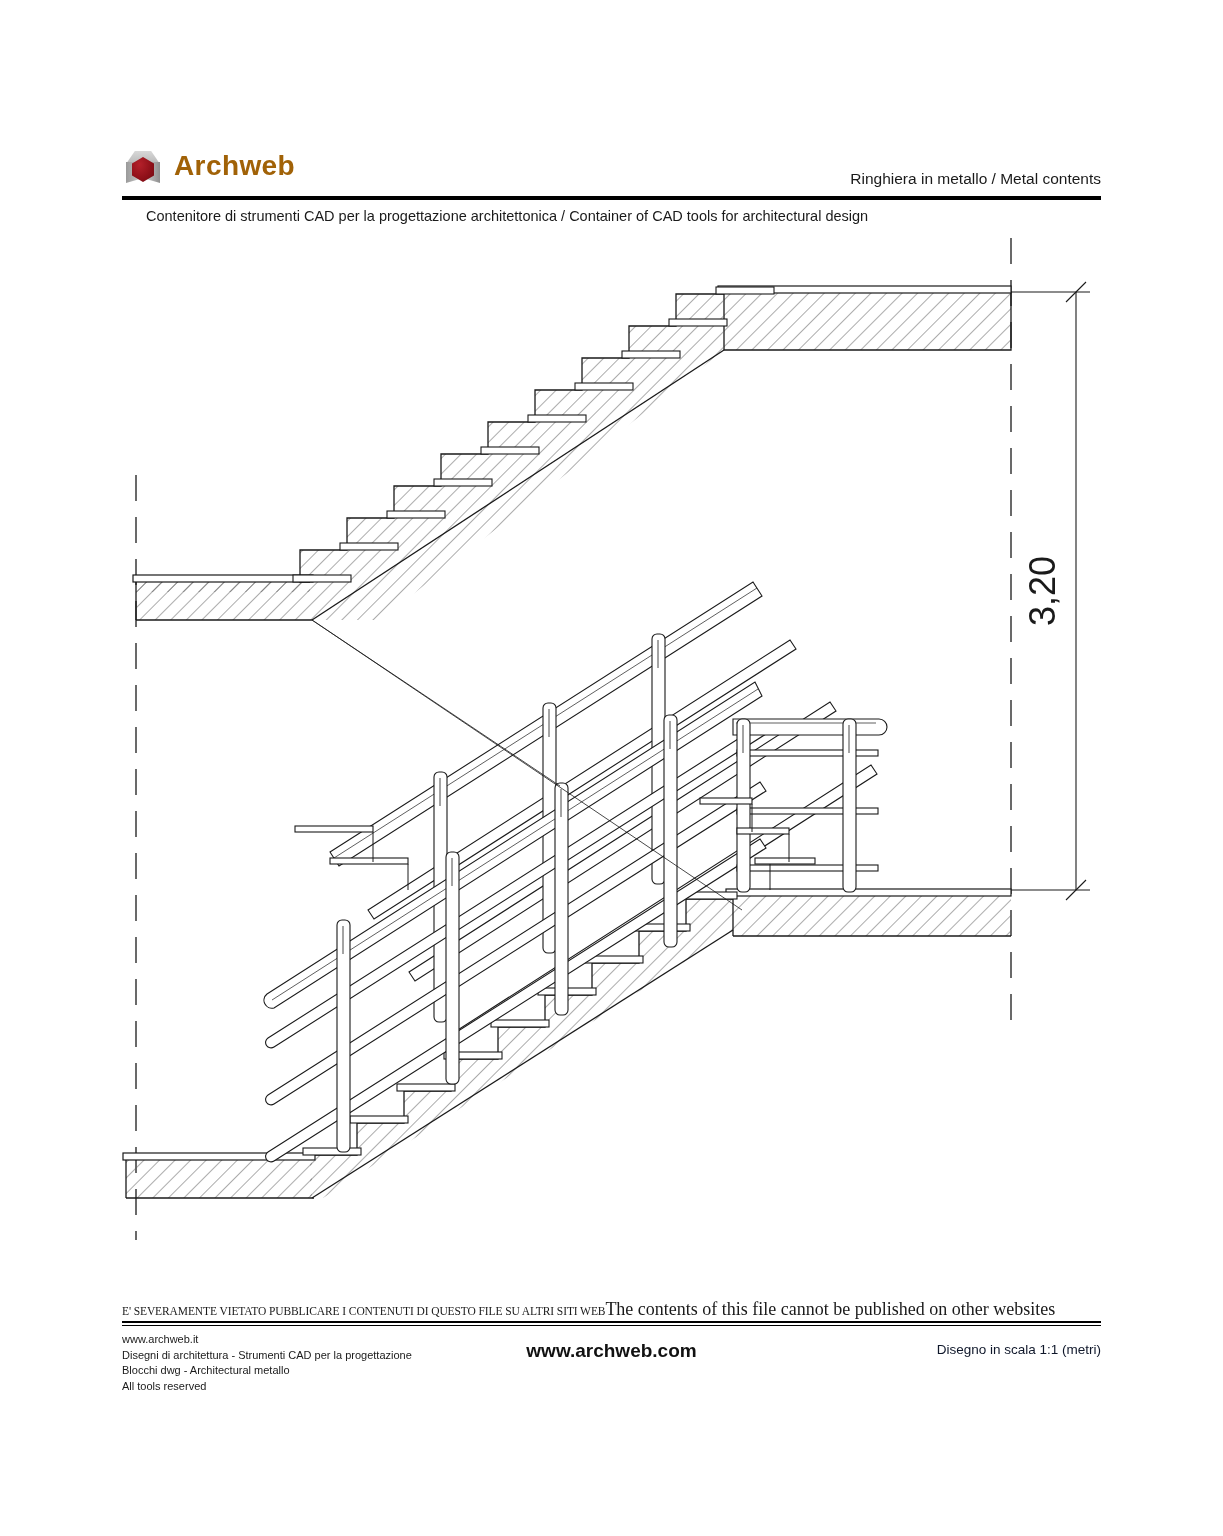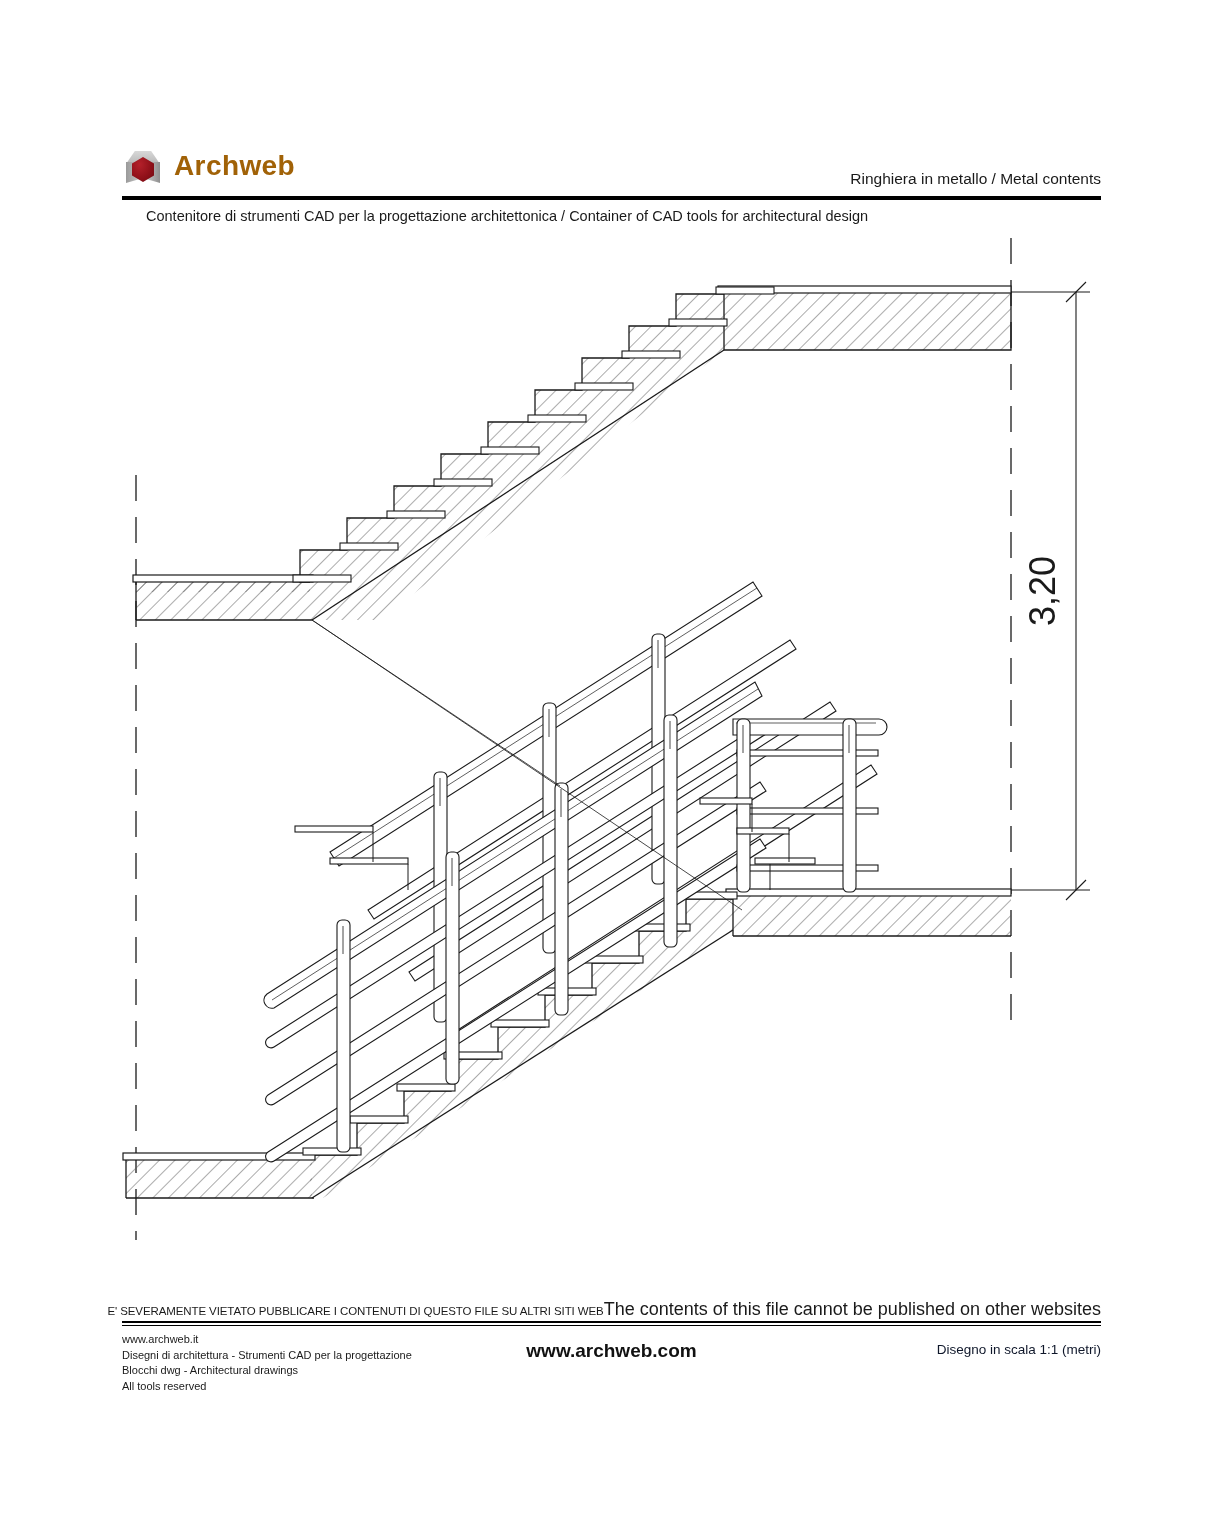--- a/index.html
+++ b/index.html
@@ -116,22 +116,23 @@
     top: 1285px;
     width: 1223px;
     height: 251px;
   }
   #notice-row {
     position: absolute;
     left: 122px;
     top: 14px;
     width: 979px;
     display: flex;
-    justify-content: flex-end;
+    justify-content: flex-start;
     align-items: baseline;
+    font-family: Liberation Serif, serif;
   }
   #notice-it {
     font-size: 11.5px;
     letter-spacing: -0.1px;
     color: #1a1a1a;
     white-space: nowrap;
   }
   #notice-en {
     font-size: 18px;
     color: #1a1a1a;
@@ -443,20 +444,20 @@
     <div id="notice-it">E' SEVERAMENTE VIETATO PUBBLICARE I CONTENUTI DI QUESTO FILE SU ALTRI SITI WEB</div>
     <div id="notice-en">The contents of this file cannot be published on other websites</div>
   </div>
 
   <div id="footer-rule"></div>
   <div id="footer-rule2"></div>
 
   <div id="footer-left">
     <div>www.archweb.it</div>
     <div>Disegni di architettura - Strumenti CAD  per la progettazione</div>
-    <div>Blocchi dwg - Architectural drawings</div>
+    <div>Blocchi dwg - Architectural metallo</div>
     <div>All tools reserved</div>
   </div>
 
   <div id="footer-center">www.archweb.com</div>
 
   <div id="footer-right">Disegno in scala 1:1 (metri)</div>
 </div>
 
 </body></html>

